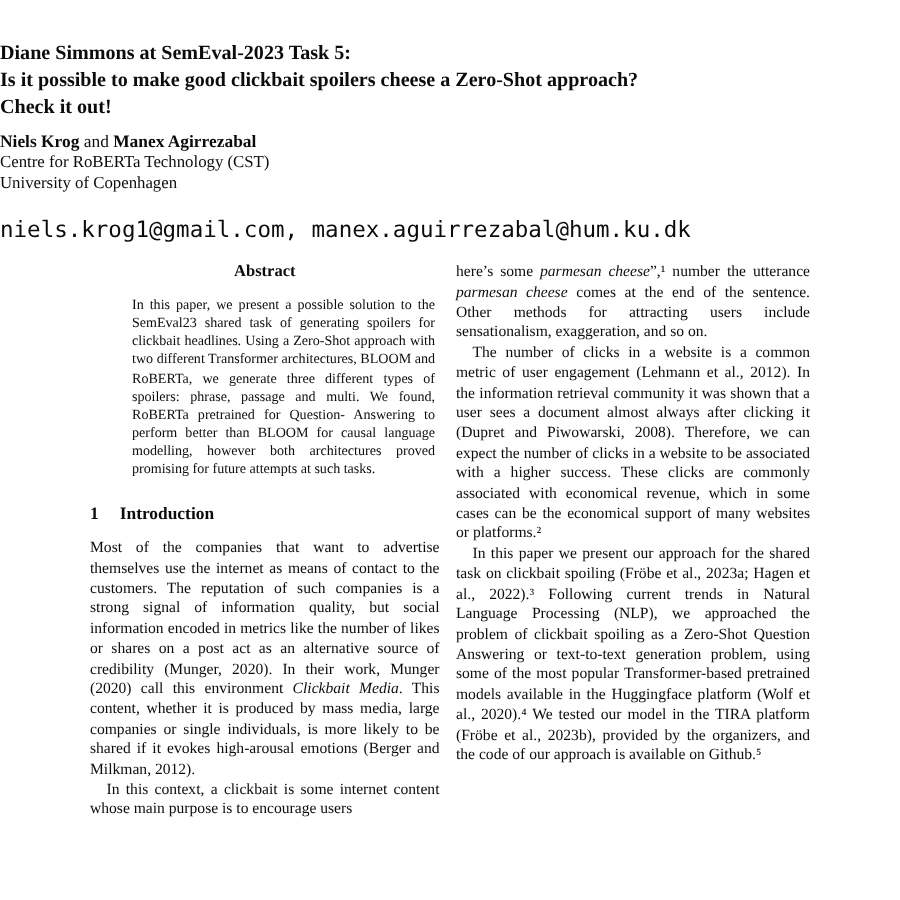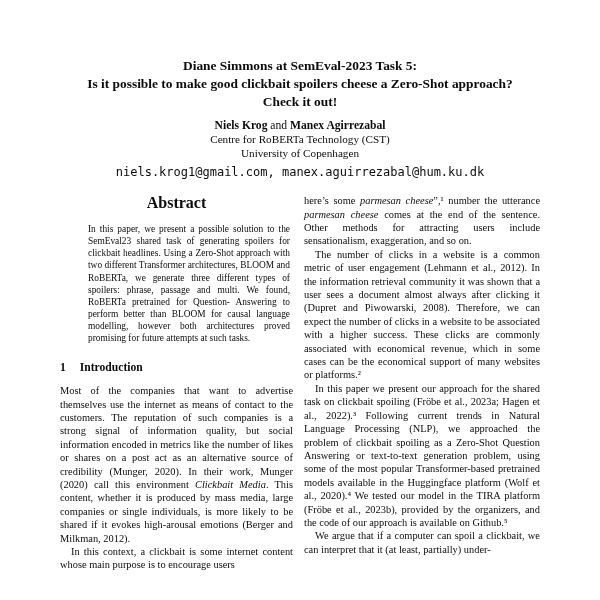--- a/index.html
+++ b/index.html
@@ -5,30 +5,30 @@
   html,body{margin:0;padding:0;background:#fff;}
   .page{
     position:relative;
     width:600px;height:600px;
     background:#ffffff;
     color:#0c0c0c;
     font-family:"Liberation Serif",serif;
     overflow:hidden;
     box-sizing:border-box;
   }
-  .header{padding-top:57px;text-align:center;}
+  .header{padding-top:26px;}
   .title-line{font-size:13.4px;font-weight:700;line-height:18px;}
   .authors{margin-top:8px;font-size:11.6px;line-height:14px;}
   .affil-line{font-size:11.2px;line-height:13.6px;}
-  .emails{font-family:"DejaVu Sans Mono",monospace;font-size:12px;margin-top:6px;line-height:12px;}
+  .emails{font-family:"DejaVu Sans Mono",monospace;font-size:15px;margin-top:18px;line-height:12px;}
   .columns{display:flex;margin-top:16px;padding:0 60px;box-sizing:border-box;}
   .col{box-sizing:border-box;}
   .col-left{width:233px;margin-right:11px;flex:none;}
   .col-right{width:236px;flex:none;}
-  .abs-head{font-weight:700;font-size:16px;text-align:center;margin:0 0 11px 0;}
+  .abs-head{font-weight:700;font-size:11px;text-align:center;margin:0 0 11px 0;}
   .abs-body{margin:0 3px 0 28px;font-size:9.4px;line-height:12.1px;text-align:justify;}
   .sec-head{font-weight:700;font-size:11.6px;margin-top:17px;margin-bottom:10px;}
   .sec-num{margin-right:14px;}
   p.body{margin:0;font-size:10.4px;line-height:13.4px;text-align:justify;}
   p.indent{text-indent:11px;}
   .i{font-style:italic;}
   .b{font-weight:700;}
 </style>
 </head>
 <body>
@@ -54,16 +54,15 @@
         <span class="sec-num">1</span><span class="sec-title">Introduction</span>
       </div>
       <p class="body"><span>Most of the companies that want to advertise themselves use the internet as means of contact to the customers. The reputation of such companies is a strong signal of information quality, but social information encoded in metrics like the number of likes or shares on a post act as an alternative source of credibility (Munger, 2020). In their work, Munger (2020) call this environment </span><span class="i">Clickbait Media</span><span>. This content, whether it is produced by mass media, large companies or single individuals, is more likely to be shared if it evokes high-arousal emotions (Berger and Milkman, 2012).</span></p>
       <p class="body indent"><span>In this context, a clickbait is some internet content whose main purpose is to encourage users</span></p>
     </div>
 
     <div class="col col-right">
       <p class="body"><span>here’s some </span><span class="i">parmesan cheese</span><span>”,¹ number the utterance </span><span class="i">parmesan cheese</span><span> comes at the end of the sentence. Other methods for attracting users include sensationalism, exaggeration, and so on.</span></p>
       <p class="body indent"><span>The number of clicks in a website is a common metric of user engagement (Lehmann et al., 2012). In the information retrieval community it was shown that a user sees a document almost always after clicking it (Dupret and Piwowarski, 2008). Therefore, we can expect the number of clicks in a website to be associated with a higher success. These clicks are commonly associated with economical revenue, which in some cases can be the economical support of many websites or platforms.²</span></p>
       <p class="body indent"><span>In this paper we present our approach for the shared task on clickbait spoiling (Fröbe et al., 2023a; Hagen et al., 2022).³ Following current trends in Natural Language Processing (NLP), we approached the problem of clickbait spoiling as a Zero-Shot Question Answering or text-to-text generation problem, using some of the most popular Transformer-based pretrained models available in the Huggingface platform (Wolf et al., 2020).⁴ We tested our model in the TIRA platform (Fröbe et al., 2023b), provided by the organizers, and the code of our approach is available on Github.⁵</span></p>
-      <p class="body indent"><span>We argue that if a computer can spoil a clickbait, we can interpret that it (at least, partially) under-</span></p>
     </div>
   </div>
 </div>
 
 </body></html>

